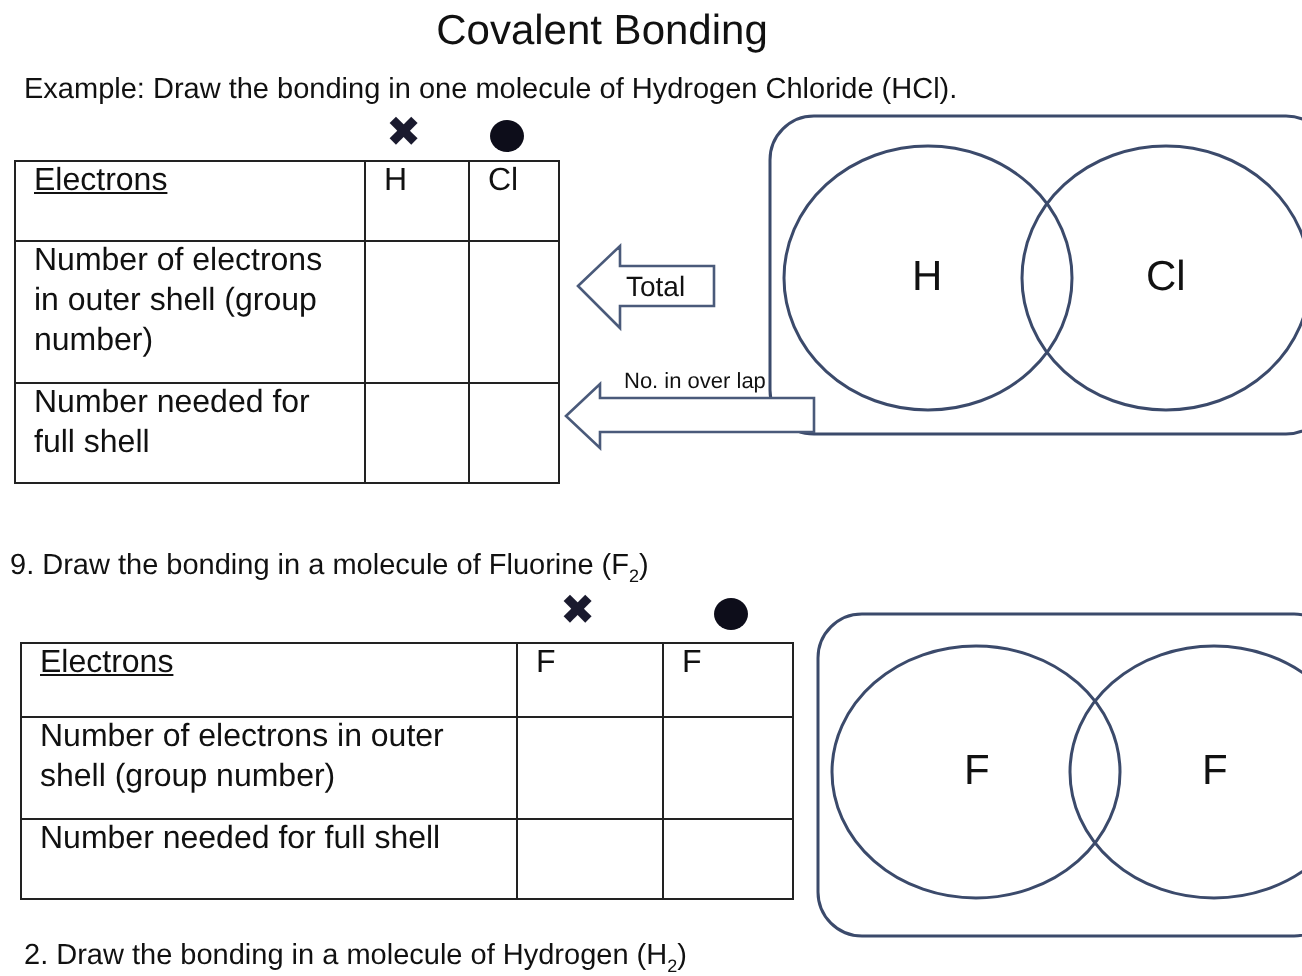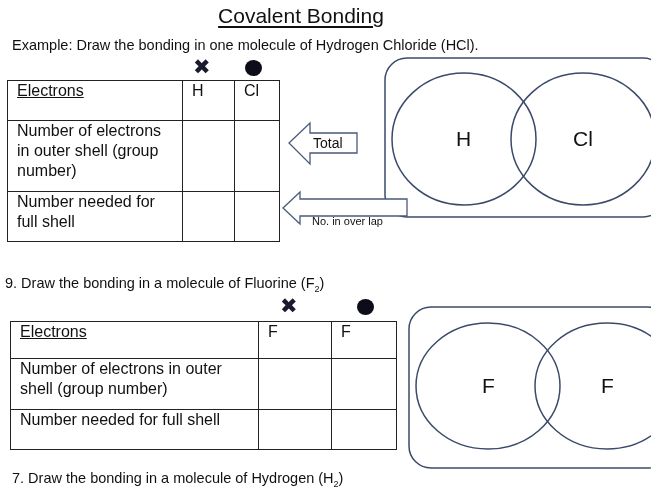--- a/index.html
+++ b/index.html
@@ -4,21 +4,21 @@
 <style>
   html, body { margin: 0; padding: 0; }
   body {
     width: 651px; height: 488px; position: relative; overflow: hidden;
     background: #ffffff; color: #111;
     font-family: "Liberation Sans", "DejaVu Sans", sans-serif;
   }
   .abs { position: absolute; }
   .title {
     left: 0; width: 515px; top: 4px; text-align: center;
-    font-size: 21px; text-decoration: underline; text-underline-offset: 3px;
+    font-size: 21px; text-underline-offset: 3px;
     padding-left: 87px; box-sizing: border-box;
   }
   .line { font-size: 14.5px; white-space: nowrap; }
   table.grid { border-collapse: collapse; position: absolute; }
   table.grid td {
     border: 1.5px solid #222; vertical-align: top; padding: 0 9px 0 9px;
     font-size: 16px; line-height: 20px; box-sizing: border-box;
   }
   .u { text-decoration: underline; }
   .marker-cross {
@@ -69,21 +69,21 @@
   <path d="M289,143 L310,123 L310,133 L357,133 L357,153 L310,153 L310,164 Z" fill="#fff" stroke="#4a5a7a" stroke-width="1.3"></path>
 
   <path d="M283,208 L300,192 L300,199 L407,199 L407,216 L300,216 L300,224 Z" fill="#fff" stroke="#4a5a7a" stroke-width="1.3"></path>
 
   <rect x="409" y="307" width="260" height="161" rx="22" ry="22" fill="none" stroke="#3b4a6b" stroke-width="1.5"></rect>
   <ellipse cx="488" cy="386" rx="72" ry="63" fill="none" stroke="#3b4a6b" stroke-width="1.5"></ellipse>
   <ellipse cx="607" cy="386" rx="72" ry="63" fill="none" stroke="#3b4a6b" stroke-width="1.5"></ellipse>
 </svg>
 
 <div class="abs arrow-label" style="left:313px; top:135px; font-size:14px;">Total</div>
-<div class="abs arrow-label" style="left:312px; top:215px; font-size:11px;text-align:center;">No. in over lap</div>
+<div class="abs arrow-label" style="left:312px; top:185px; font-size:11px;text-align:center;">No. in over lap</div>
 
 <div class="abs" style="left:456px; top:127px; font-size:21px;">H</div>
 <div class="abs" style="left:573px; top:127px; font-size:21px;">Cl</div>
 
 <div class="abs line" style="left:5px; top:275px;"><span>9. Draw the bonding in a molecule of Fluorine (F</span><sub style="font-size:9px;">2</sub><span>)</span></div>
 
 <div class="abs marker-cross" style="left:280px; top:295px;">✖</div>
 <div class="abs marker-dot" style="left:357px; top:299px;"></div>
 
 <table class="grid" style="left:10px; top:321px; width:387px;">
@@ -102,13 +102,13 @@
     <td>Number needed for full shell</td>
     <td></td>
     <td></td>
   </tr>
 </tbody>
   </table>
 
 <div class="abs" style="left:482px; top:374px; font-size:21px;">F</div>
 <div class="abs" style="left:601px; top:374px; font-size:21px;">F</div>
 
-<div class="abs line" style="left:12px; top:470px;"><span>7. Draw the bonding in a molecule of Hydrogen (H</span><sub style="font-size:9px;">2</sub><span>)</span></div>
+<div class="abs line" style="left:12px; top:470px;"><span>2. Draw the bonding in a molecule of Hydrogen (H</span><sub style="font-size:9px;">2</sub><span>)</span></div>
 
 </body></html>

